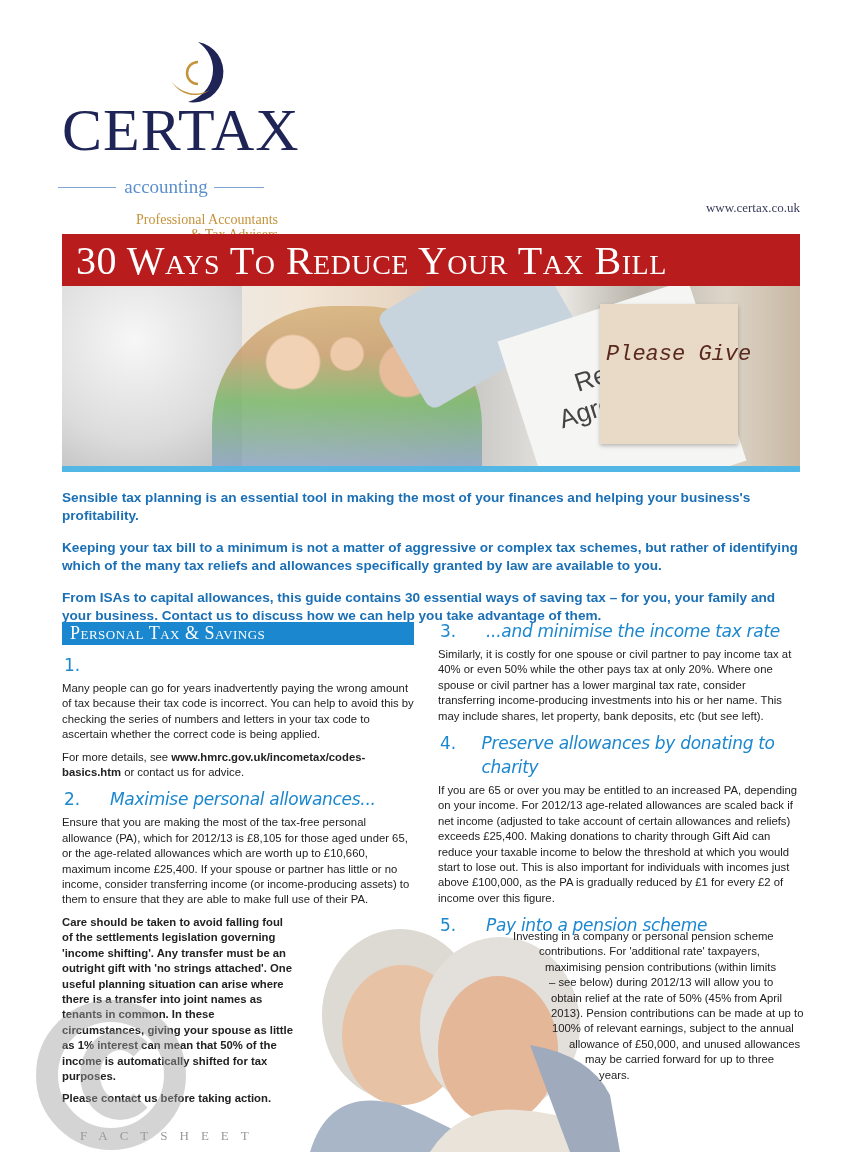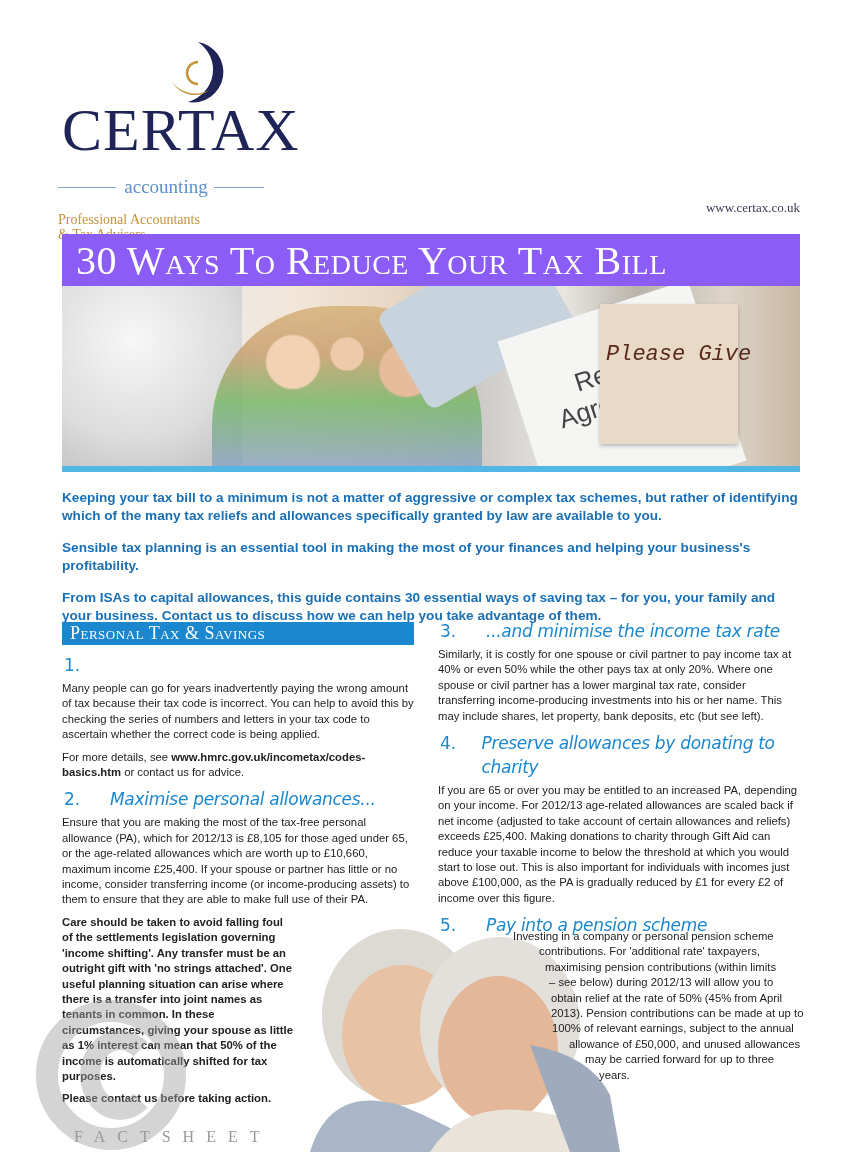--- a/index.html
+++ b/index.html
@@ -8,26 +8,26 @@
 
   
   .logo { position: absolute; left: 58px; top: 30px; width: 220px; height: 190px; }
   .logo-mark { position: absolute; left: 100px; top: 8px; width: 70px; height: 70px; }
   .logo-name { position: absolute; left: 4px; top: 70px; font-family: "Liberation Serif", serif; font-size: 60px; color: #1f2456; letter-spacing: 1px; line-height: 1; }
   .logo-sub-row { position: absolute; left: 0; top: 146px; width: 206px; height: 22px; }
   .logo-sub-row .line { position: absolute; top: 11px; height: 1px; background: #7ea6d6; }
   .logo-sub-row .l1 { left: 0; width: 58px; }
   .logo-sub-row .l2 { right: 0; width: 50px; }
   .logo-sub { position: absolute; left: 60px; top: 0; width: 96px; text-align: center; font-family: "Liberation Serif", serif; font-size: 19px; color: #5b8fcc; line-height: 22px; }
-  .logo-tag { position: absolute; left: 0; top: 182px; width: 220px; text-align: left; font-family: "Liberation Serif", serif; font-size: 14px; color: #c4933a; line-height: 15px; }
+  .logo-tag { position: absolute; left: 0; top: 182px; width: 220px; text-align: right; font-family: "Liberation Serif", serif; font-size: 14px; color: #c4933a; line-height: 15px; }
 
   .site-url { position: absolute; right: 64px; top: 200px; font-family: "Liberation Serif", serif; font-size: 13px; color: #3a3c5a; }
 
   
-  .banner { position: absolute; left: 62px; top: 234px; width: 738px; height: 52px; background: #8b5cf6; }
+  .banner { position: absolute; left: 62px; top: 234px; width: 738px; height: 52px; background: #b91c1c; }
   .banner-title { position: absolute; left: 14px; top: 4px; font-family: "Liberation Serif", serif; color: #fff; font-size: 40px; font-variant: small-caps; letter-spacing: 0.5px; line-height: 46px; white-space: nowrap; }
 
   
   .hero { position: absolute; left: 62px; top: 286px; width: 738px; height: 186px; overflow: hidden;
           background: linear-gradient(90deg, #d8d4cf 0%, #eceae6 18%, #f2e6d8 32%, #e8d7c4 45%, #c9c7c4 55%, #e8e6e1 68%, #b9b4ab 78%, #ddd5c8 90%, #c8b8a3 100%); }
   .hero-bar { position: absolute; left: 0; bottom: 0; width: 100%; height: 6px; background: #53b7e6; }
   .hero .office { position: absolute; left: 0; top: 0; width: 180px; height: 180px; background: radial-gradient(circle at 40% 30%, #f7f7f7 0%, #dcdcdc 60%, #bdbdbd 100%); }
   .hero .family { position: absolute; left: 150px; top: 20px; width: 270px; height: 160px; border-radius: 120px 120px 0 0;
                   background: radial-gradient(circle at 30% 35%, #f3cfae 0 12%, transparent 13%), radial-gradient(circle at 72% 40%, #e7b894 0 12%, transparent 13%), radial-gradient(circle at 50% 30%, #eec7a4 0 9%, transparent 10%), linear-gradient(180deg, #d7b27a 0%, #c9a070 30%, #79b86a 60%, #8fa6c4 100%); opacity: 0.85; }
   .hero .calc { position: absolute; left: 330px; top: -20px; width: 170px; height: 110px; background: #c7d3dd; transform: rotate(-30deg); border-radius: 10px; }
@@ -59,21 +59,21 @@
   .pension-text { position: absolute; left: 505px; top: 909px; width: 300px; font-size: 11.3px; line-height: 15.4px; color: #222; margin-top: 20px; }
   .pension-text div { white-space: nowrap; }
 
   
   .couple { position: absolute; left: 290px; top: 895px; width: 330px; height: 257px; }
 
   
   .watermark { position: absolute; left: 36px; top: 1000px; width: 150px; height: 150px; border: 22px solid rgba(160,160,160,0.45); border-radius: 50%; }
   .watermark-inner { position: absolute; left: 80px; top: 1030px; width: 80px; height: 90px; border: 20px solid rgba(160,160,160,0.45); border-right-color: transparent; border-radius: 50%; }
 
-  .factsheet { position: absolute; left: 74px; top: 1128px; font-family: "Liberation Serif", serif; font-size: 16px; letter-spacing: 12px; color: #999; }
+  .factsheet { position: absolute; left: 80px; top: 1128px; font-family: "Liberation Serif", serif; font-size: 13px; letter-spacing: 12px; color: #999; }
 </style>
 </head>
 <body>
 
 <div class="logo">
   <svg class="logo-mark" viewBox="0 0 70 70">
     <path d="M40 4 A30 30 0 0 1 30 64 A36 34 0 0 0 40 4 Z" fill="#1f2456"></path>
     <path d="M14 44 A26 26 0 0 0 52 52 A30 30 0 0 1 14 44 Z" fill="#c4933a"></path>
     <path d="M40 24 A9 9 0 1 0 40 46" fill="none" stroke="#c4933a" stroke-width="2.5"></path>
   </svg>
@@ -103,22 +103,22 @@
   <div class="doc-text">
     <div style="padding-left:26px">Rental</div>
     <div>Agreement</div>
   </div>
   <div class="sign"></div>
   <div class="sign-text">Please Give</div>
   <div class="hero-bar"></div>
 </div>
 
 <div class="intro">
+  <p>Sensible tax planning is an essential tool in making the most of your finances and helping your business's profitability.</p>
   <p>Keeping your tax bill to a minimum is not a matter of aggressive or complex tax schemes, but rather of identifying which of the many tax reliefs and allowances specifically granted by law are available to you.</p>
-  <p>Sensible tax planning is an essential tool in making the most of your finances and helping your business's profitability.</p>
   <p>From ISAs to capital allowances, this guide contains 30 essential ways of saving tax – for you, your family and your business. Contact us to discuss how we can help you take advantage of them.</p>
 </div>
 
 <svg class="couple" viewBox="0 0 330 257">
   <ellipse cx="110" cy="120" rx="78" ry="86" fill="#ddd9d3"></ellipse>
   <ellipse cx="112" cy="140" rx="60" ry="70" fill="#e8c2a4"></ellipse>
   <ellipse cx="210" cy="130" rx="80" ry="88" fill="#e3dfda"></ellipse>
   <ellipse cx="208" cy="155" rx="60" ry="74" fill="#e3b797"></ellipse>
   <path d="M20 257 Q40 190 110 210 Q160 230 200 257 Z" fill="#a9b6c8"></path>
   <path d="M140 257 Q170 210 230 215 Q300 220 330 257 Z" fill="#eae3da"></path>

